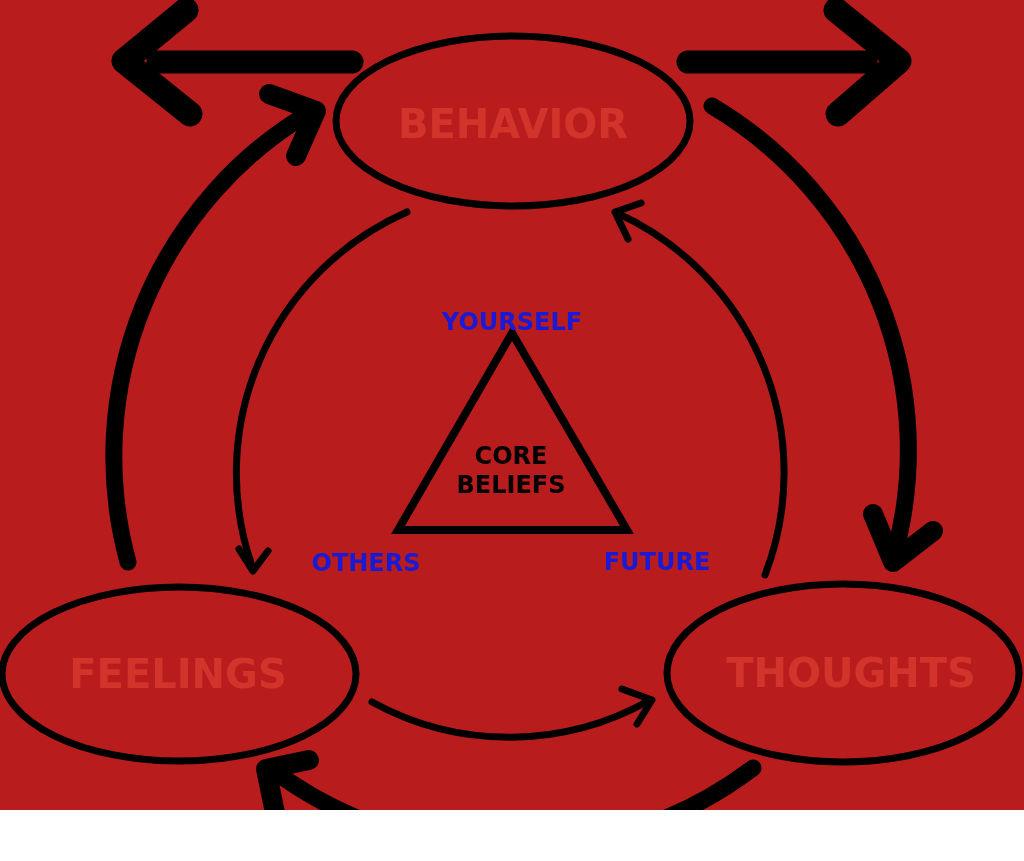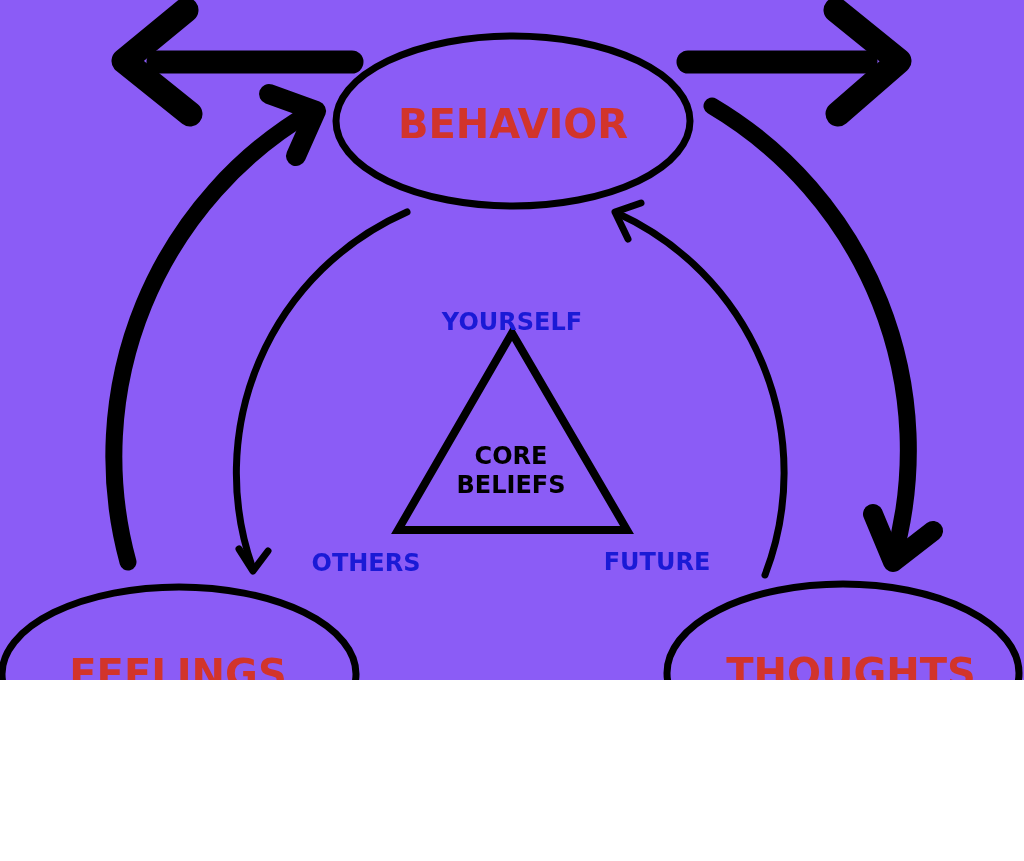--- a/index.html
+++ b/index.html
@@ -3,22 +3,22 @@
 <meta charset="utf-8">
 <style>
   html, body {
     margin: 0;
     padding: 0;
     background: #ffffff;
   }
   .stage {
     position: relative;
     width: 1024px;
-    height: 680px;
-    background: #8b5cf6;
+    height: 810px;
+    background: #b91c1c;
     overflow: hidden;
   }
   svg { display: block; }
   .stroke {
     fill: none;
     stroke: #000000;
   }
   .node-ellipse { stroke-width: 7; }
   .triangle { stroke-width: 8; stroke-linejoin: miter; }
   .arrow-shaft-straight { stroke-width: 23; stroke-linecap: round; }

